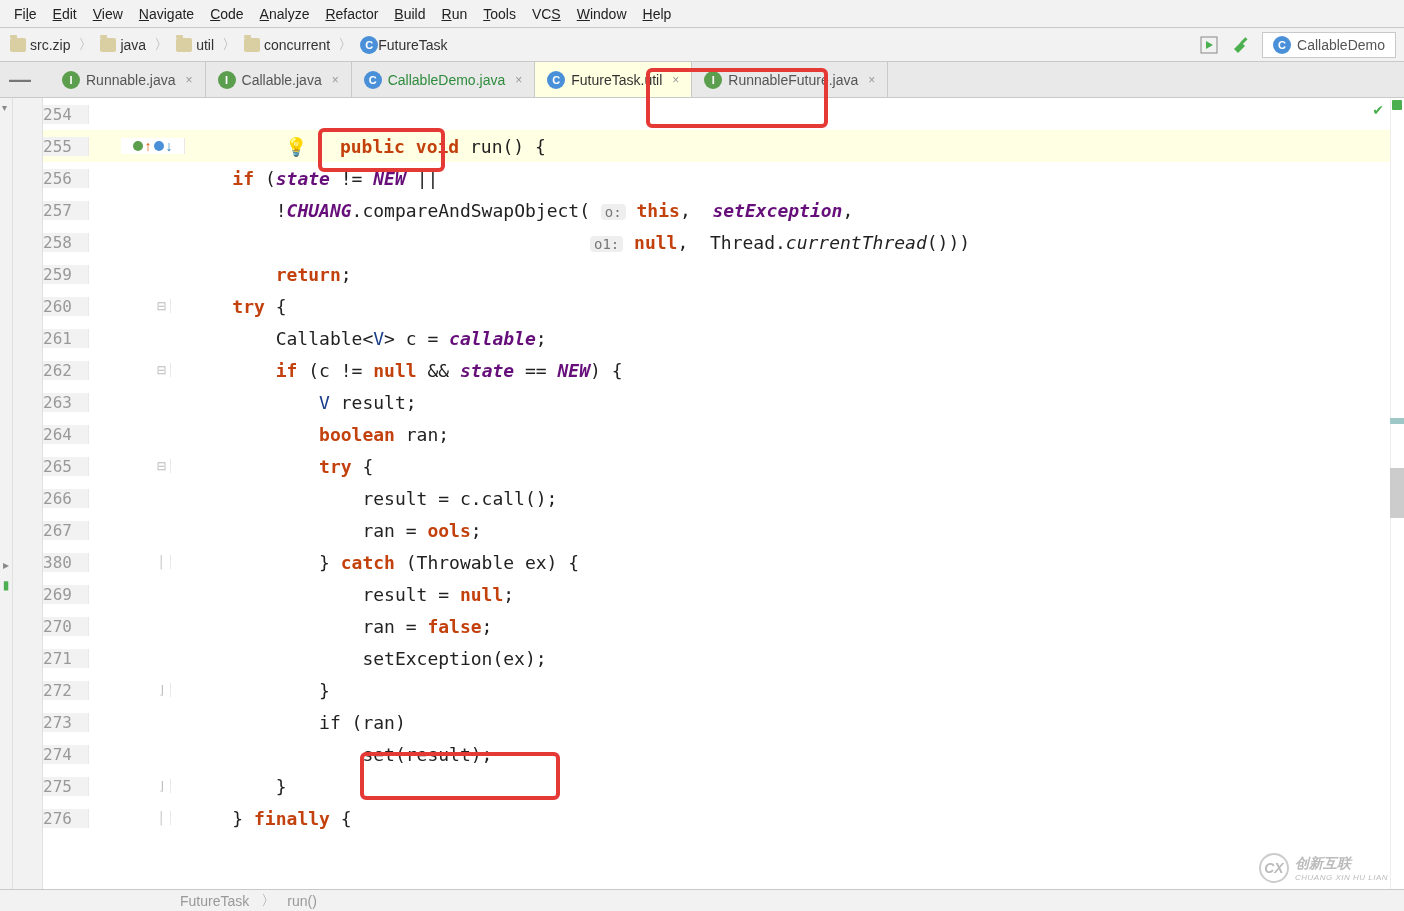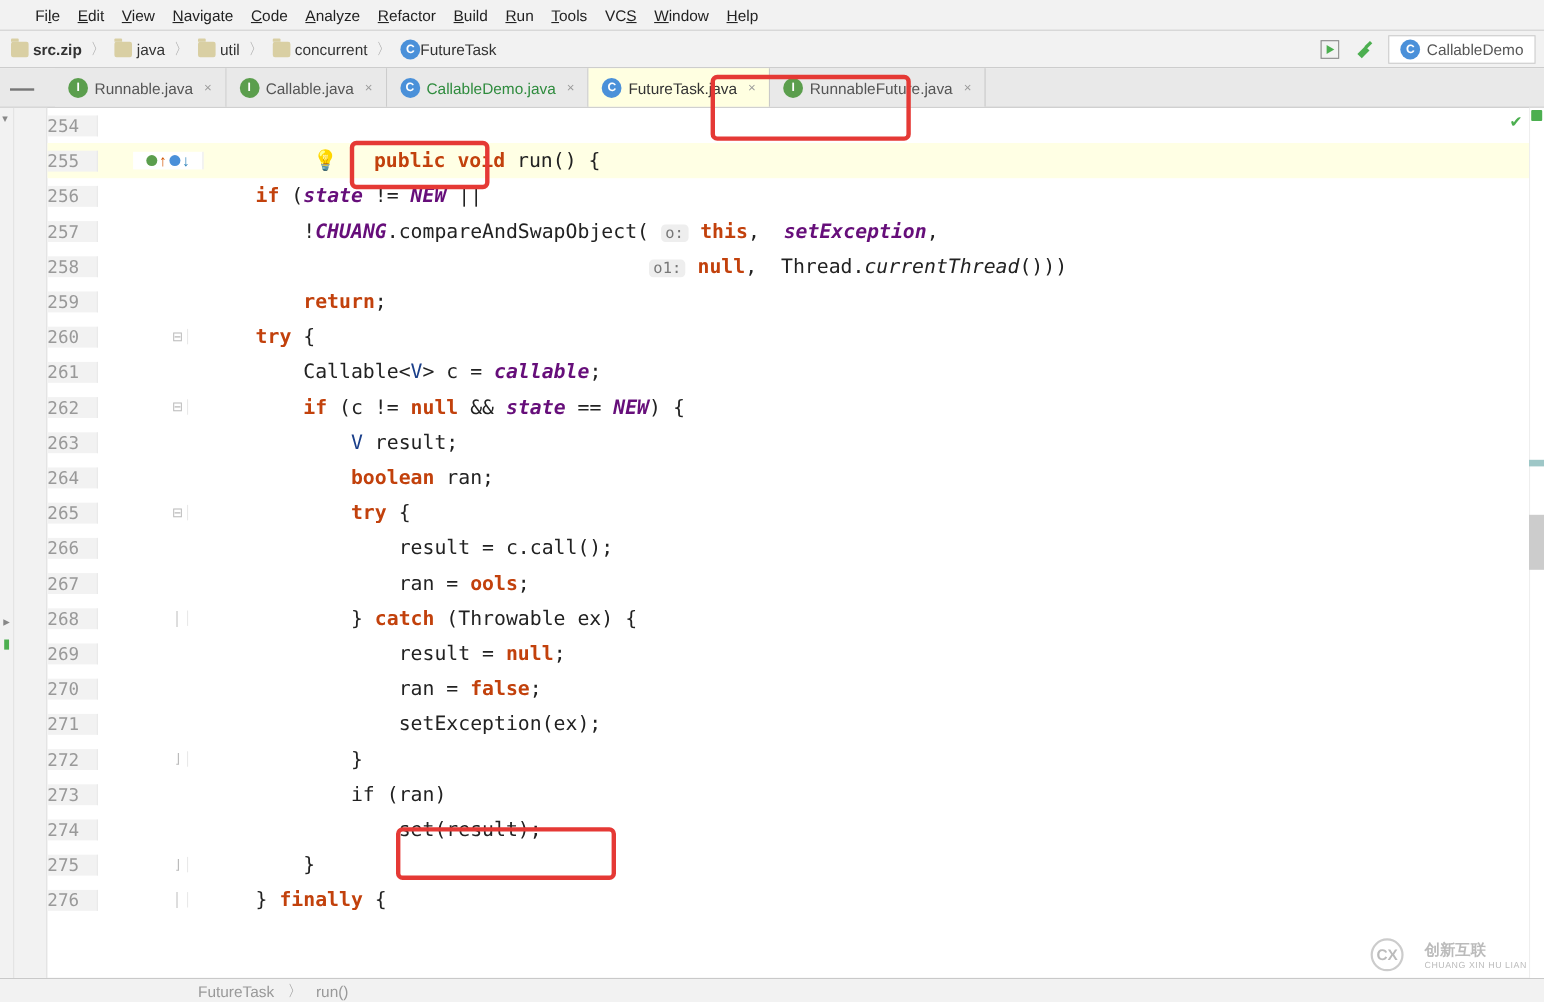--- a/index.html
+++ b/index.html
@@ -1,18 +1,18 @@
 <!DOCTYPE html>
 <html><head>
 <meta charset="utf-8">
 <style>
   * { box-sizing: border-box; margin: 0; padding: 0; }
   html, body { width: 1404px; height: 911px; font-family: "Segoe UI", Arial, sans-serif; font-size: 14px; background: #fff; overflow: hidden; }
   
-  .menubar { display: flex; align-items: center; height: 28px; padding: 0 24px; border-bottom: 1px solid #c9c9c9; background: #f2f2f2; }
+  .menubar { display: flex; align-items: center; height: 28px; padding: 0 6px; border-bottom: 1px solid #c9c9c9; background: #f2f2f2; }
   .menubar .menu-item { padding: 2px 8px; color: #222; cursor: default; }
   .menubar .menu-item .ul { text-decoration: underline; }
   
   .toolbar { display: flex; align-items: center; height: 34px; background: #f2f2f2; border-bottom: 1px solid #c9c9c9; padding: 0 4px; position: relative; }
   .breadcrumbs { display: flex; align-items: center; height: 100%; }
   .crumb { display: flex; align-items: center; padding: 0 6px; color: #333; font-size: 14px; }
   .crumb .folder-icon, .crumb .class-icon { margin-right: 4px; }
   .crumb-sep { color: #aaa; padding: 0 2px; font-size: 14px; }
   .toolbar-right { position: absolute; right: 8px; top: 0; height: 100%; display: flex; align-items: center; gap: 10px; }
   .tool-btn { width: 22px; height: 22px; display: flex; align-items: center; justify-content: center; }
@@ -54,21 +54,21 @@
   
   .bottom-crumb { height: 22px; background: #f2f2f2; border-top: 1px solid #c9c9c9; display: flex; align-items: center; padding-left: 180px; color: #999; font-size: 14px; gap: 12px; }
   
   .overview { position: absolute; right: 0; top: 0; width: 14px; height: 100%; background: #fff; border-left: 1px solid #eee; }
   .ov-mark { position: absolute; right: 0; width: 14px; height: 6px; }
   .ov-green { background: #4caf50; top: 2px; right: 2px; width: 10px; height: 10px; border-radius: 1px; }
   .ov-blue { background: #9ec7c7; top: 320px; }
   .ov-gray { background: #ccc; }
   .check-ok { position: absolute; top: 4px; right: 20px; color: #4caf50; font-size: 14px; }
   
-  .watermark { position: absolute; right: 16px; bottom: 28px; display: flex; align-items: center; gap: 19px; color: #bbb; font-size: 14px; }
+  .watermark { position: absolute; right: 16px; bottom: 28px; display: flex; align-items: center; gap: 6px; color: #bbb; font-size: 14px; font-style: italic; }
   .watermark .logo { width: 30px; height: 30px; border: 2px solid #ccc; border-radius: 50%; display: flex; align-items: center; justify-content: center; font-weight: bold; color: #bbb; }
   .bulb { color: #f5c542; font-size: 18px; }
   .marker-up { color: #d35400; font-size: 14px; }
   .marker-dn { color: #2980b9; font-size: 14px; }
   .mini-circle { width: 10px; height: 10px; border-radius: 50%; display: inline-block; }
   .mc-green { background: #5b9e4d; }
   .mc-blue { background: #4a90d9; }
   .foldmark { color: #bbb; font-size: 12px; }
 </style>
 </head>
@@ -87,21 +87,21 @@
     <div class="menu-item"><span class="ul">T</span>ools</div>
     <div class="menu-item">VC<span class="ul">S</span></div>
     <div class="menu-item"><span class="ul">W</span>indow</div>
     <div class="menu-item"><span class="ul">H</span>elp</div>
   </div>
 
 <div class="toolbar">
   <div class="breadcrumbs" id="breadcrumbs">
       <div class="crumb">
         <span class="folder-icon"></span>
-        <span style="font-weight: bold;"> src.zip</span>
+        <span style="font-weight: normal;"> src.zip</span>
       </div>
       <span class="crumb-sep">〉</span>
       <div class="crumb">
         <span class="folder-icon"></span>
         <span> java</span>
       </div>
       <span class="crumb-sep">〉</span>
       <div class="crumb">
         <span class="folder-icon"></span>
         <span> util</span>
@@ -150,21 +150,21 @@
         <span class="tab-label">Callable.java</span>
         <span class="close">×</span>
       </div>
       <div class="tab green">
         <span class="icon-badge icon-C">C</span>
         <span class="tab-label">CallableDemo.java</span>
         <span class="close">×</span>
       </div>
       <div class="tab active">
         <span class="icon-badge icon-C">C</span>
-        <span class="tab-label">FutureTask.java</span>
+        <span class="tab-label">FutureTask.util</span>
         <span class="close">×</span>
       </div>
       <div class="tab">
         <span class="icon-badge icon-I">I</span>
         <span class="tab-label">RunnableFuture.java</span>
         <span class="close">×</span>
       </div>
     </div>
 </div>
 
@@ -268,21 +268,21 @@
           <div class="fd"></div>
           <div class="cd">                result = c.call();</div>
         </div>
         <div class="line-row">
           <div class="ln">267</div>
           <div class="mk"></div>
           <div class="fd"></div>
           <div class="cd">                ran = <span class="kw">ools</span>;</div>
         </div>
         <div class="line-row">
-          <div class="ln">268</div>
+          <div class="ln">380</div>
           <div class="mk"></div>
           <div class="fd">
             <span class="foldmark">│</span>
           </div>
           <div class="cd">            } <span class="kw">catch</span> (Throwable ex) {</div>
         </div>
         <div class="line-row">
           <div class="ln">269</div>
           <div class="mk"></div>
           <div class="fd"></div>

